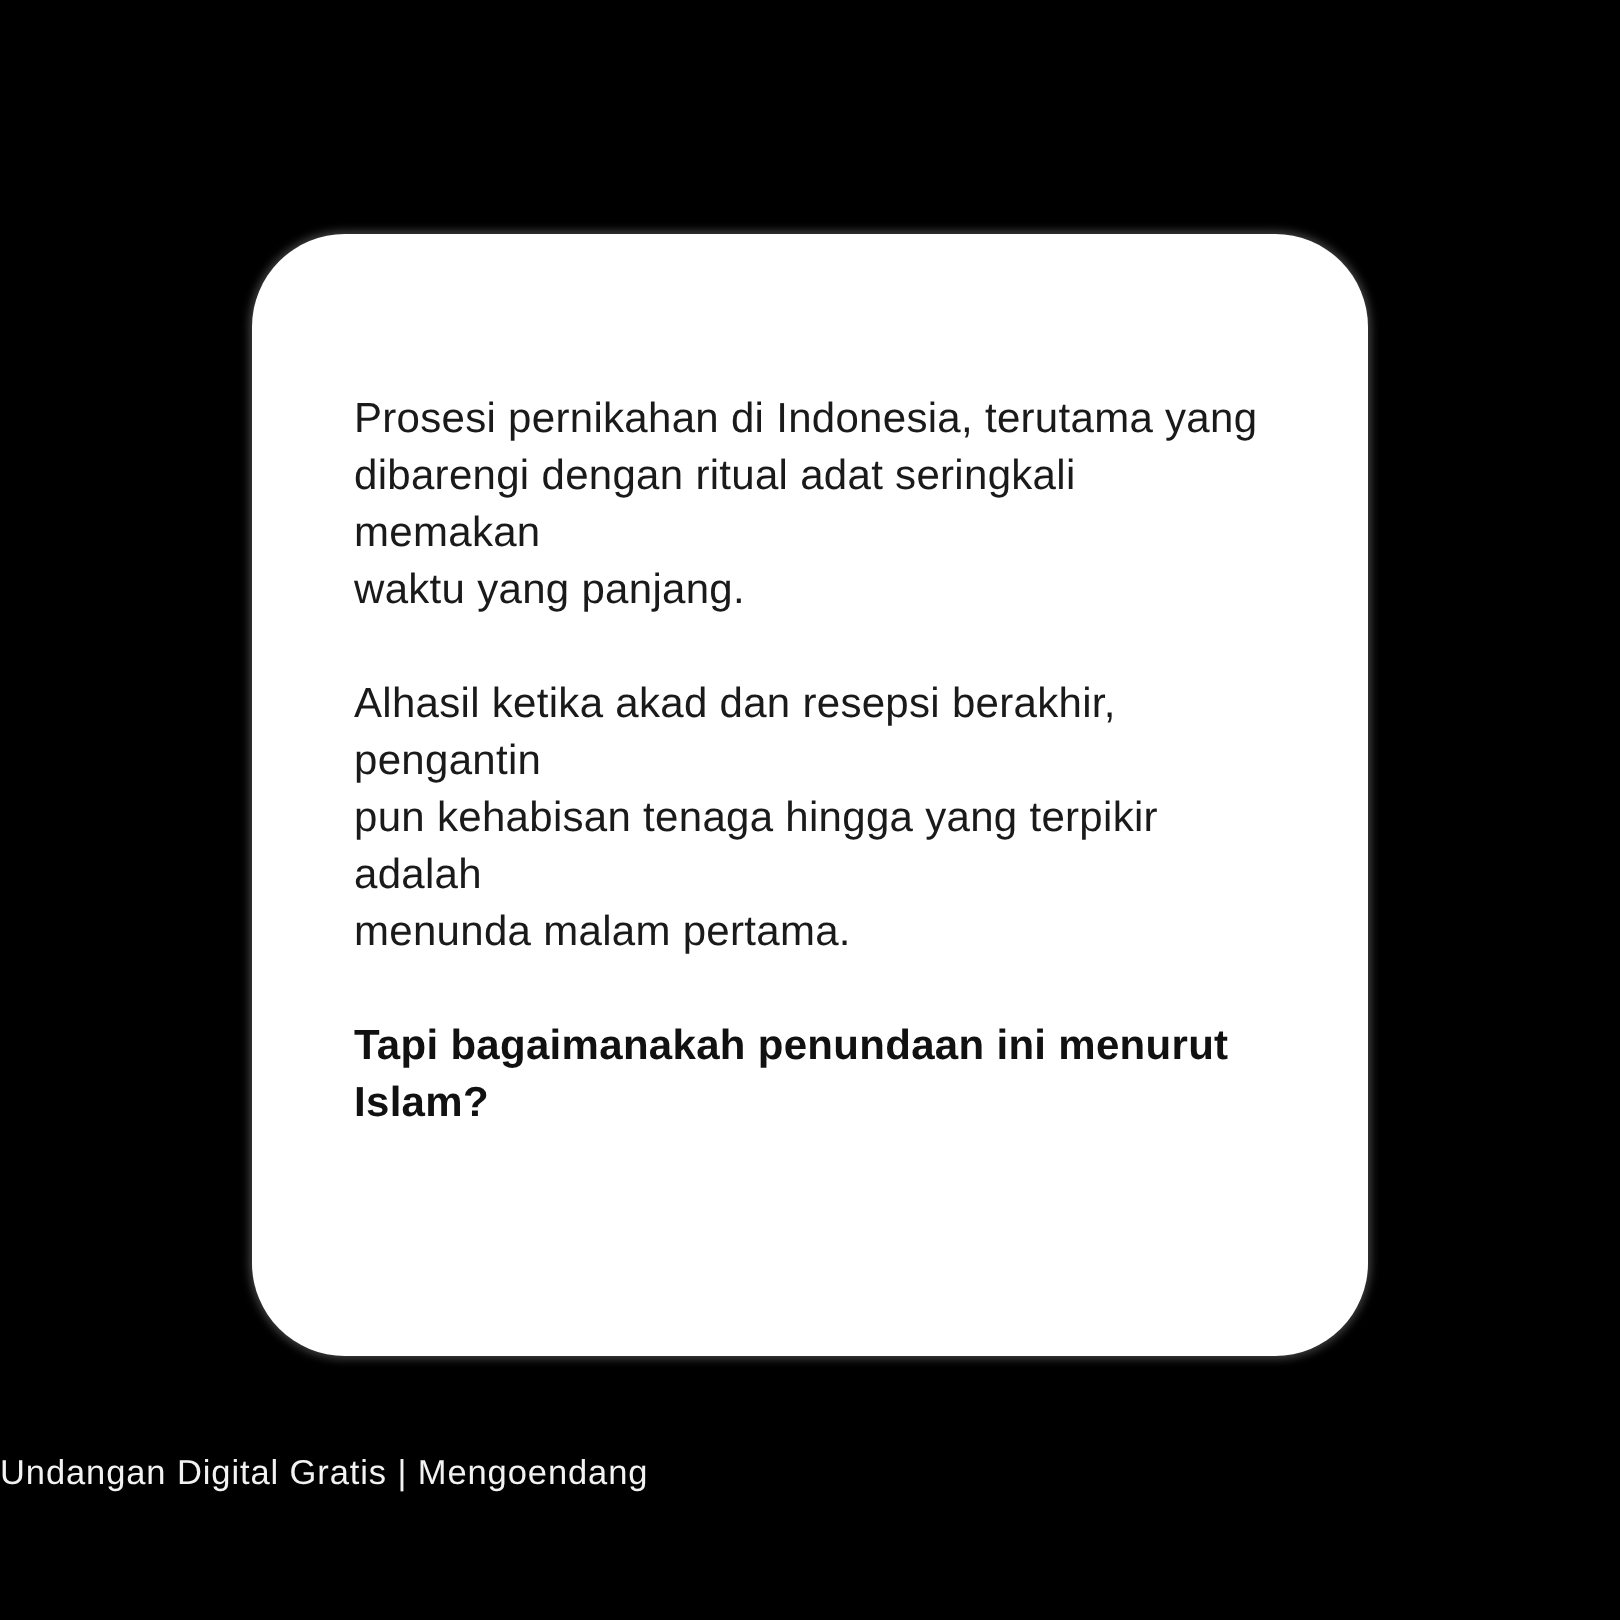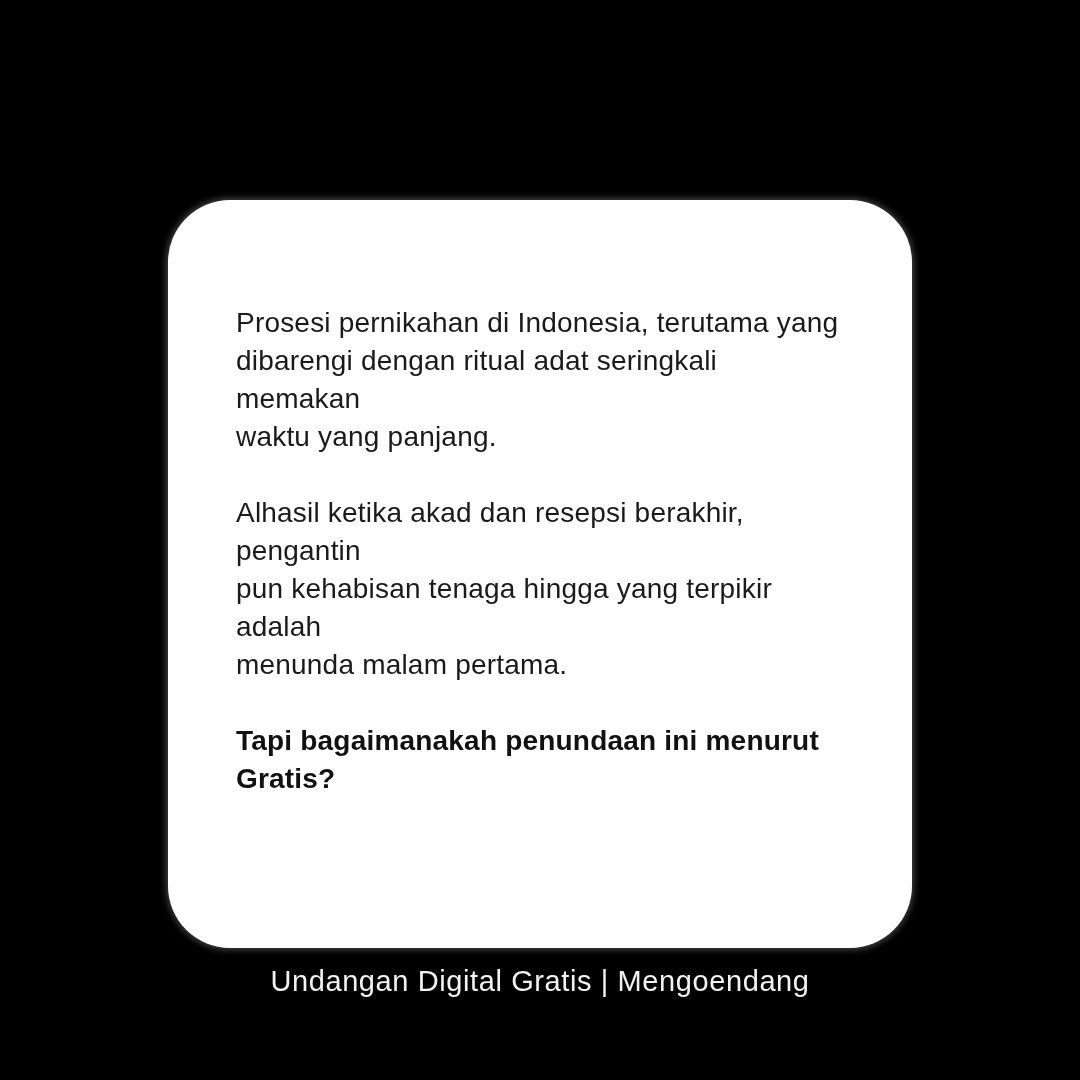--- a/index.html
+++ b/index.html
@@ -24,57 +24,56 @@
     position: absolute;
     left: 168px;
     top: 156px;
     width: 744px;
     height: 748px;
     background: #ffffff;
     border-radius: 62px;
     box-shadow: 0 0 6px 2px rgba(255,255,255,0.25);
     box-sizing: border-box;
     padding: 104px 66px 0 68px;
-    margin-top: 44px;
   }
   .card p {
     margin: 0 0 38px 0;
     font-size: 28px;
     line-height: 38px;
     color: #1a1a1a;
     letter-spacing: 0.2px;
     white-space: pre-line;
   }
   .card p.bold {
     font-weight: bold;
     color: #111111;
   }
   .footer {
     position: absolute;
     left: 0;
     top: 968px;
     width: 1080px;
-    text-align: center;
-    font-size: 29px;
+    text-align: left;
+    font-size: 23px;
     line-height: 26px;
     color: #f2f2f2;
     letter-spacing: 0.6px;
   }
 </style>
 </head>
 <body>
 
 <div class="canvas">
 
   <div class="card">
     <p>Prosesi pernikahan di Indonesia, terutama yang
 dibarengi dengan ritual adat seringkali memakan
 waktu yang panjang.</p>
     <p>Alhasil ketika akad dan resepsi berakhir, pengantin
 pun kehabisan tenaga hingga yang terpikir adalah
 menunda malam pertama.</p>
     <p class="bold">Tapi bagaimanakah penundaan ini menurut
-Gratis?</p>
+Islam?</p>
   </div>
 
   <div class="footer">Undangan Digital Gratis | Mengoendang</div>
 
 </div>
 
 </body></html>

